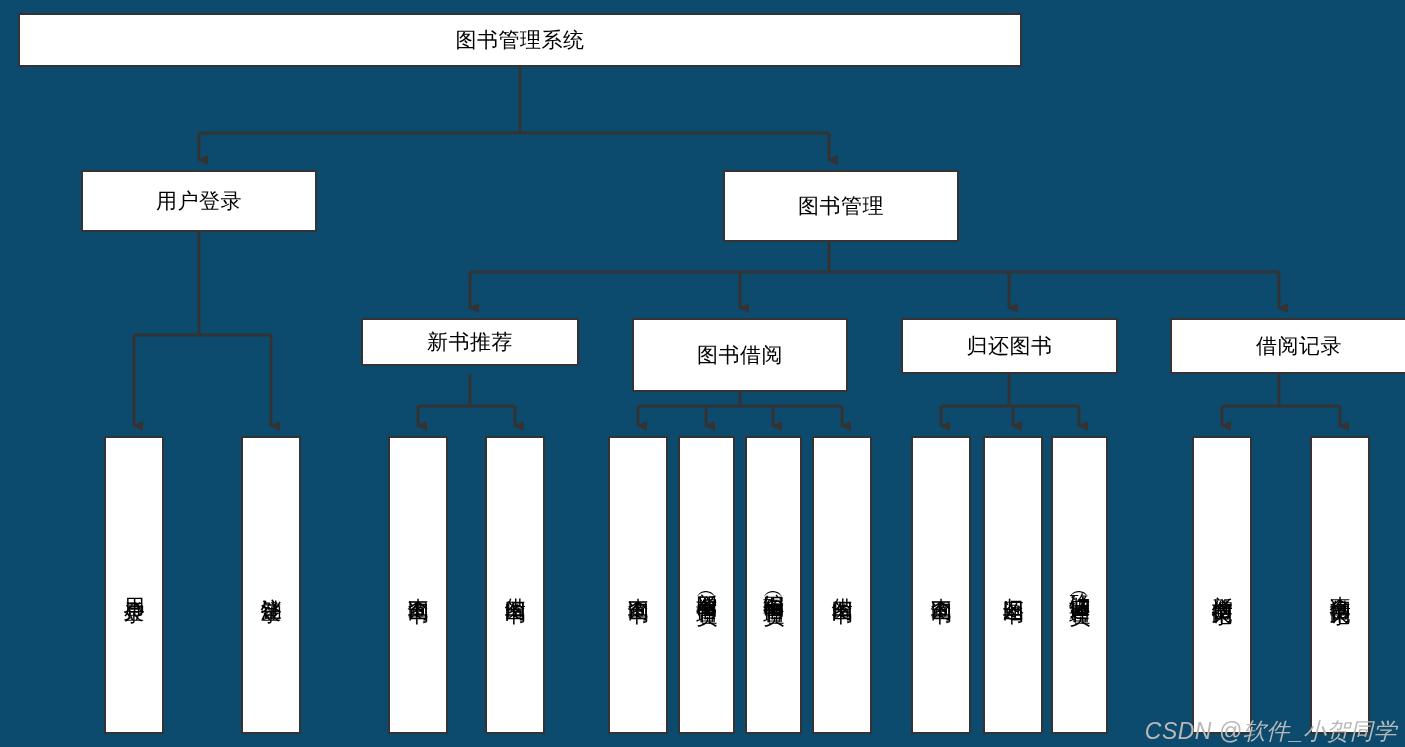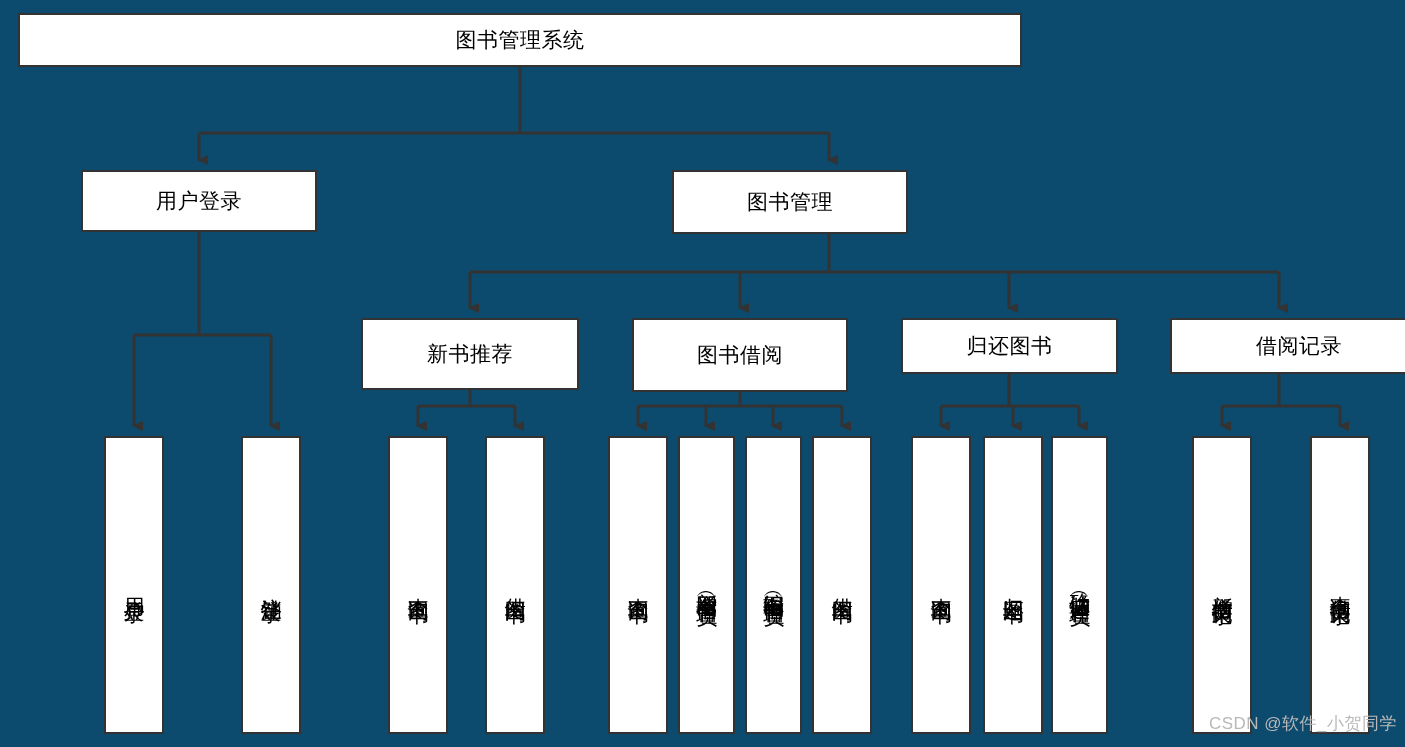--- a/index.html
+++ b/index.html
@@ -48,25 +48,26 @@
     padding: 4px 0;
     white-space: nowrap;
   }
   .node.v .lbl {
     writing-mode: vertical-rl;
     text-orientation: upright;
   }
   .watermark {
     position: absolute;
     right: 8px;
-    bottom: 12px;
-    font-size: 17px;
+    bottom: 0;
+    font-size: 23px;
     color: #b8b8b8;
     letter-spacing: 0.5px;
     white-space: nowrap;
+    font-style: italic;
   }
 </style>
 </head>
 <body>
 
 <div id="canvas">
 
   <svg id="edges" viewBox="0 0 1405 747">
     <defs>
       <marker id="arrow" markerWidth="12" markerHeight="12" refX="5" refY="9" orient="auto" markerUnits="userSpaceOnUse">
@@ -117,25 +118,25 @@
     </g>
   </svg>
 
   <div class="node h" style="left:18px; top:13px; width:1004px; height:54px;">
     <span class="lbl">图书管理系统</span>
   </div>
 
   <div class="node h" style="left:81px; top:170px; width:236px; height:62px;">
     <span class="lbl">用户登录</span>
   </div>
-  <div class="node h" style="left:672px; top:170px; width:236px; height:64px;">
+  <div class="node h" style="left:723px; top:170px; width:236px; height:72px;">
     <span class="lbl">图书管理</span>
   </div>
 
-  <div class="node h" style="left:361px; top:318px; width:218px; height:72px;">
+  <div class="node h" style="left:361px; top:318px; width:218px; height:48px;">
     <span class="lbl">新书推荐</span>
   </div>
   <div class="node h" style="left:632px; top:318px; width:216px; height:74px;">
     <span class="lbl">图书借阅</span>
   </div>
   <div class="node h" style="left:901px; top:318px; width:217px; height:56px;">
     <span class="lbl">归还图书</span>
   </div>
   <div class="node h" style="left:1170px; top:318px; width:258px; height:56px;">
     <span class="lbl">借阅记录</span>

